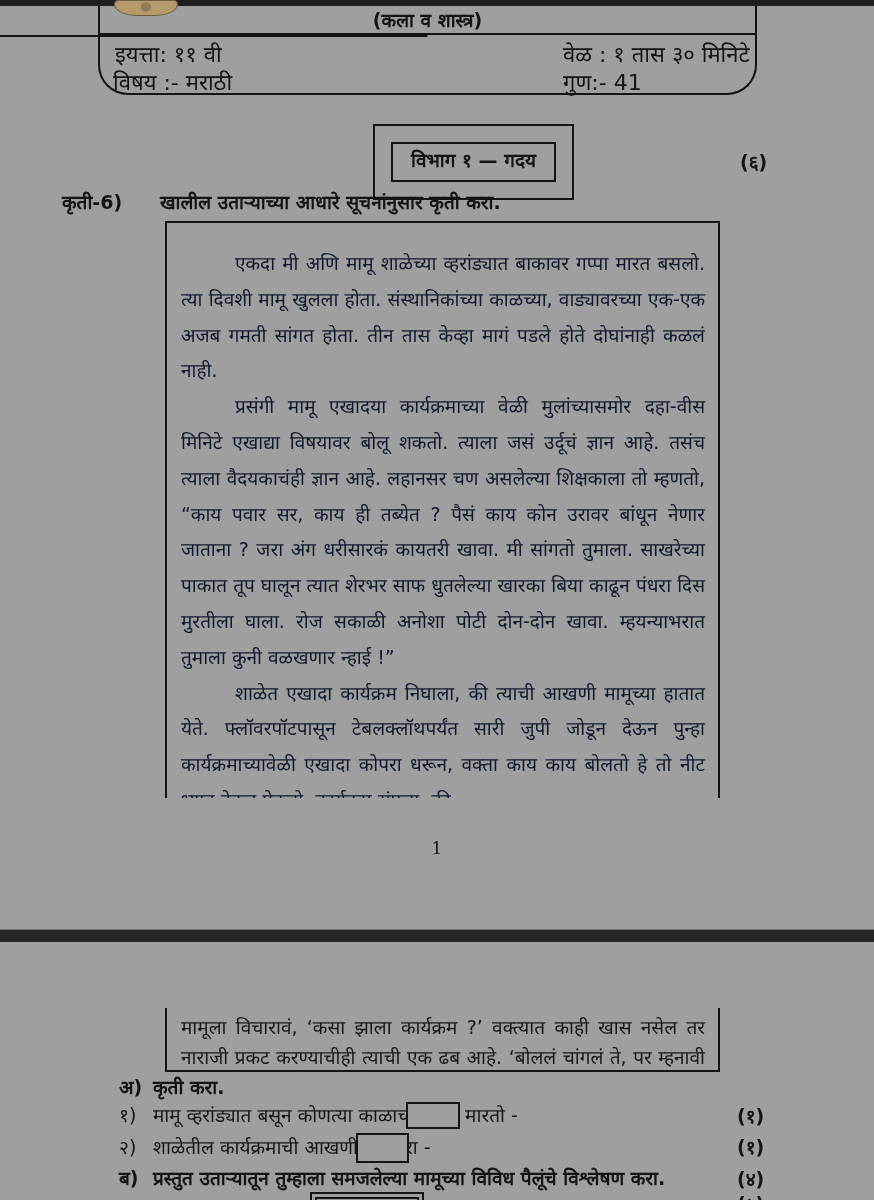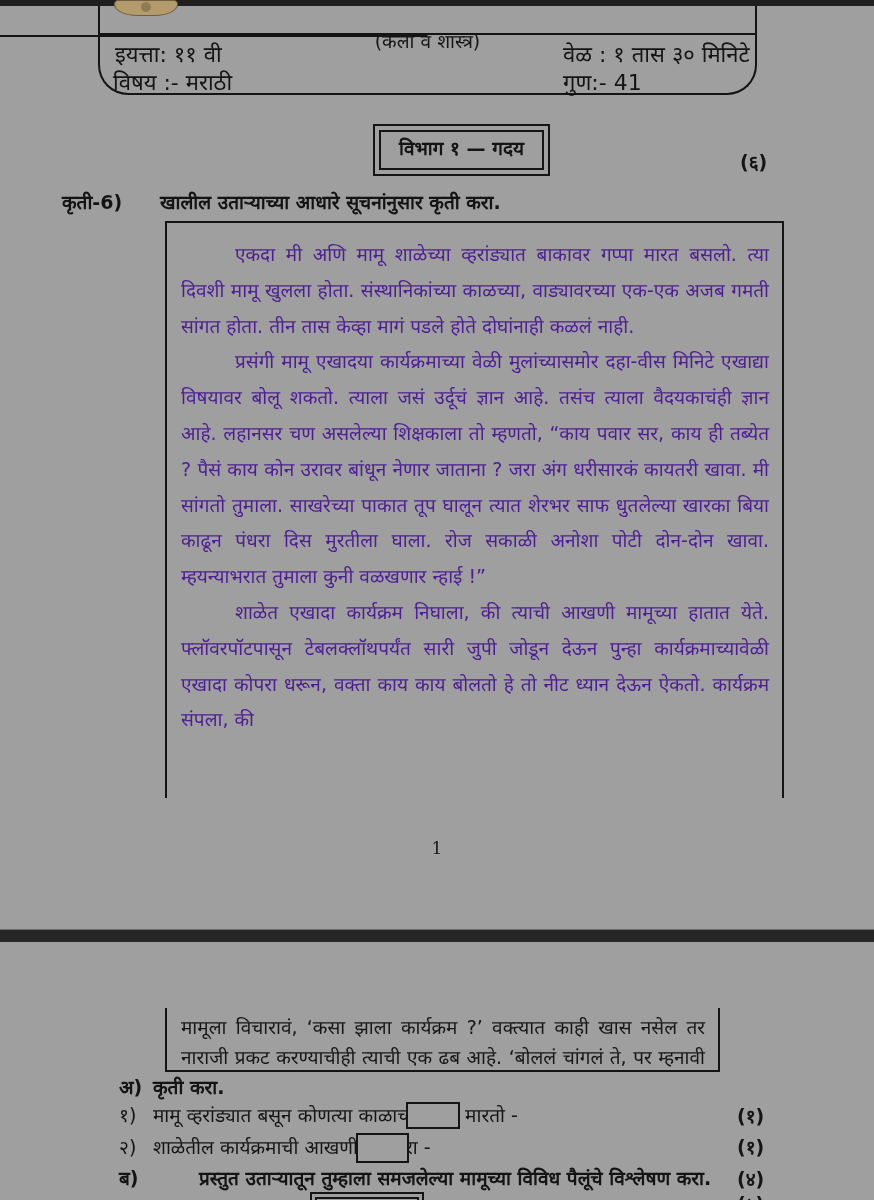--- a/index.html
+++ b/index.html
@@ -25,48 +25,48 @@
   }
   #emblem{
     position:absolute;left:14px;top:-6px;width:62px;height:14px;
     background:#b59a6b;border:1px solid #6e5f42;
     border-radius:6px 6px 50% 50%/6px 6px 100% 100%;
   }
   #emblem:after{
     content:"";position:absolute;left:26px;top:1px;width:10px;height:10px;
     background:#8d7codd;background:#8d7c55;border-radius:50%;
   }
-  .hdr-stream{position:absolute;left:0;right:0;top:1px;text-align:center;font-size:19px;font-weight:400;margin-top:21px;}
+  .hdr-stream{position:absolute;left:0;right:0;top:1px;text-align:center;font-size:19px;font-weight:700;}
   .hdr-rule{position:absolute;left:0;right:0;top:27px;border-top:2px solid #141414;}
   .hdr-item{position:absolute;font-size:22px;white-space:nowrap;}
   #hdr-class{left:15px;top:32px;}
   #hdr-time{left:463px;top:32px;}
   #hdr-subject{left:13px;top:60px;}
   #hdr-title{
     left:50%;top:56px;transform:translateX(-50%);
     font-size:21px;font-weight:bold;border-bottom:2px solid #141414;padding:0 2px 1px 2px;
   }
   #hdr-marks{left:463px;top:60px;}
 
   
-  #section-box{left:373px;top:124px;border:2.5px solid #141414;padding:4px;background:#9f9f9f;}
+  #section-box{left:373px;top:124px;border:2.5px solid #141414;padding:16px;background:#9f9f9f;}
   #section-box .inner{border:2px solid #141414;padding:3px 18px 7px 18px;font-size:19px;font-weight:bold;white-space:nowrap;}
   .marks{font-size:19px;font-weight:bold;white-space:nowrap;}
   #section-marks{left:740px;top:149px;}
 
   
   #activity-label{left:62px;top:189px;font-size:19px;font-weight:bold;white-space:nowrap;}
   #activity-instruction{left:160px;top:189px;font-size:19px;font-weight:bold;white-space:nowrap;}
 
   
   #passage-box{
-    left:165px;top:221px;width:619px;height:577px;box-sizing:border-box;
+    left:165px;top:221px;width:555px;height:577px;box-sizing:border-box;
     border:2px solid #141414;border-bottom:none;
-    padding:14px 13px 0 14px;
-    font-size:19px;line-height:35.8px;text-align:justify;color:#4c1d95;
+    padding:23px 13px 0 14px;
+    font-size:19px;line-height:35.8px;text-align:justify;color:#0f172a;
     overflow:hidden;
   }
   #passage-box p{margin:0;text-indent:54px;}
 
   #page1-number{left:0;top:838px;width:874px;text-align:center;font-size:17px;font-family:"DejaVu Serif",serif;}
 
   
   #separator-band{left:0;top:929px;width:874px;height:12px;background:#262626;border-top:1px solid #6d6d6d;}
 
   
@@ -87,21 +87,21 @@
   #row-a-text{top:1074px;font-weight:bold;}
   #row-1-label{top:1102px;}
   #row-1-text{top:1102px;}
   #answer-box-1{left:406px;top:1102px;width:50px;height:23px;}
   #row-1-marks{left:737px;top:1103px;}
   #row-2-label{top:1134px;}
   #row-2-text{top:1134px;}
   #answer-box-2{left:356px;top:1133px;width:49px;height:26px;}
   #row-2-marks{left:737px;top:1134px;}
   #row-b-label{top:1165px;font-weight:bold;}
-  #row-b-text{top:1165px;font-weight:bold;margin-left:46px;}
+  #row-b-text{top:1165px;font-weight:bold;}
   #row-b-marks{left:737px;top:1166px;}
 
   
   #next-section-box{left:310px;top:1192px;border:2.5px solid #141414;padding:3px;}
   #next-section-box .inner{border:2px solid #141414;width:100px;height:26px;}
   #next-marks{left:737px;top:1191px;}
 </style>
 </head>
 <body>
 

